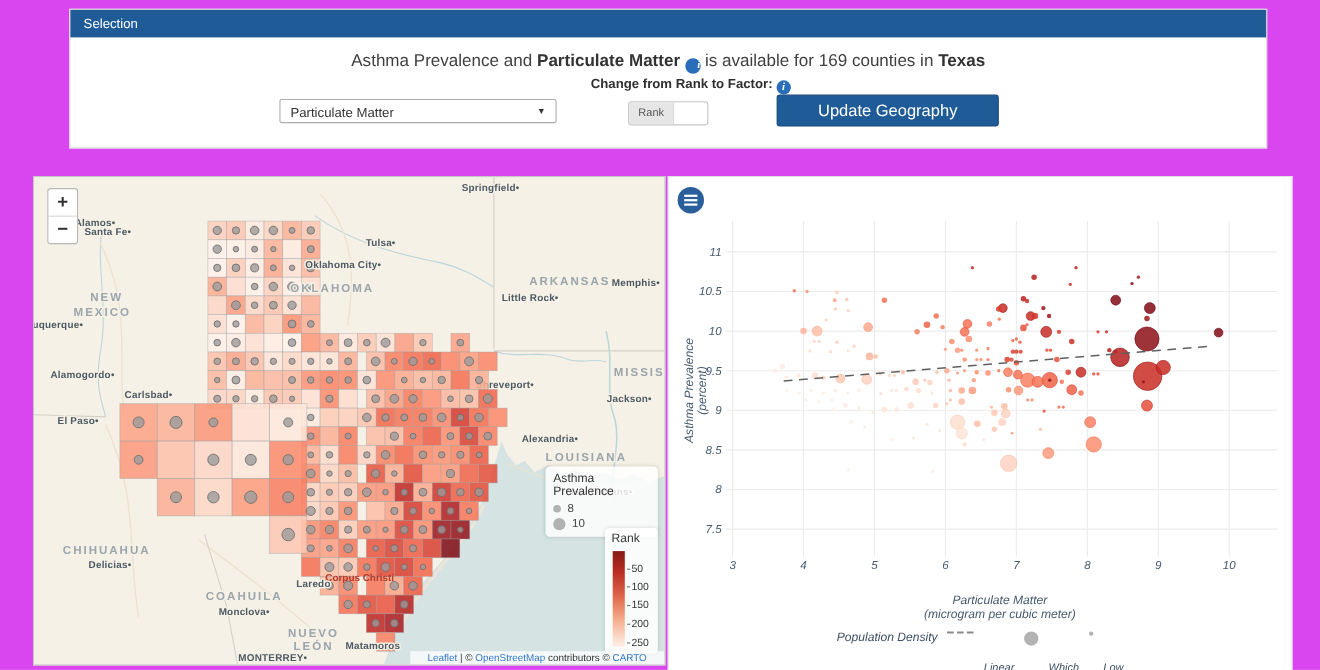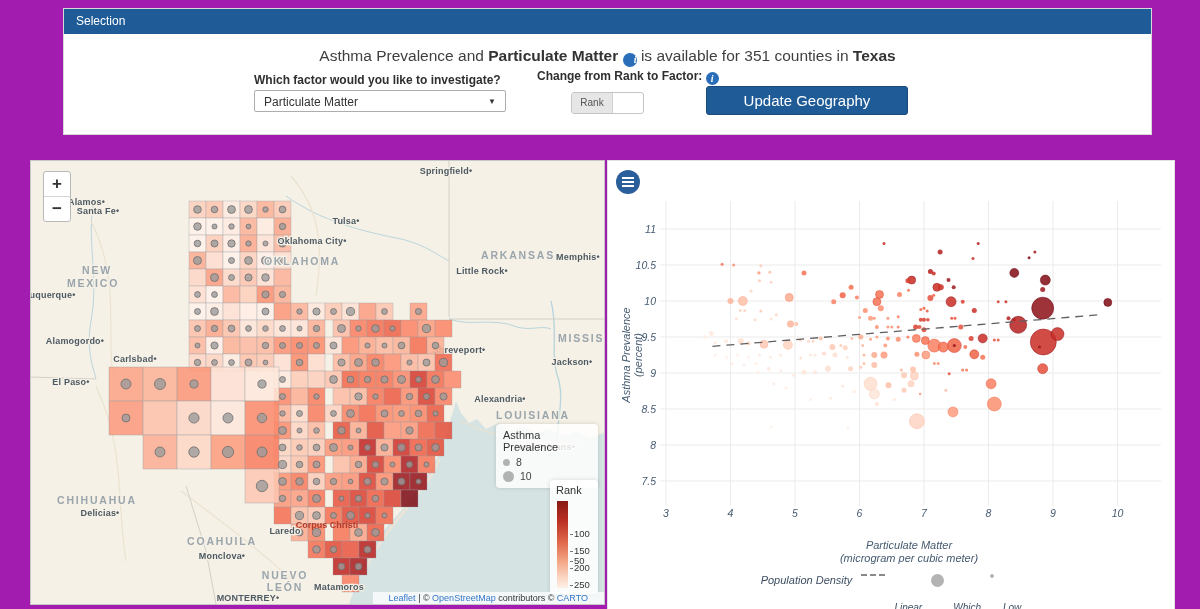--- a/index.html
+++ b/index.html
@@ -1,16 +1,16 @@
 <!DOCTYPE html>
 <html><head>
 <meta charset="utf-8">
 <style>
   html,body{margin:0;padding:0;background:#fff;font-family:"Liberation Sans",sans-serif;}
-  #canvas{position:relative;width:1200px;height:609px;background:#a21caf;overflow:hidden;}
+  #canvas{position:relative;width:1200px;height:609px;background:#d946ef;overflow:hidden;}
 
   
   .sel-panel{position:absolute;left:63px;top:8px;width:1089px;height:127px;border:1px solid #d8d8d8;background:#fff;box-sizing:border-box;}
   .sel-header{height:25px;background:#1e5b97;color:#fff;font-size:12px;line-height:25px;padding-left:12px;}
   .sel-title{position:absolute;left:0;right:0;top:38px;text-align:center;font-size:15.5px;color:#3f3f3f;}
   .sel-title span{white-space:pre;text-align:right;}
   .sel-title b{color:#333;}
   .info-icon{display:inline-block;width:14px;height:14px;border-radius:50%;background:#2a6db8;color:#fff;
     font-size:10px;font-weight:bold;font-style:italic;text-align:center;line-height:14px;vertical-align:-2px;font-family:"Liberation Serif",serif;}
   .q-label{position:absolute;left:190px;top:64px;font-size:12px;font-weight:bold;color:#2f2f2f;}
@@ -64,23 +64,22 @@
 <body>
 
 <div id="canvas">
 
   <div class="sel-panel">
     <div class="sel-header">
       <span>Selection</span>
     </div>
     <div class="sel-title">
       <span>Asthma Prevalence and </span><b><span>Particulate Matter</span></b>
-      <span class="info-icon">i</span><span> is available for 351 counties in </span><b><span>Texas</span></b>
-    </div>
-    <div class="q-label">Which factor would you like to investigate?</div>
+      <span class="info-icon">i</span><span> is available for 169 counties in </span><b><span>Texas</span></b>
+    </div>
     <div class="factor-select">
       <span>Particulate Matter</span>
       <span class="caret">▼</span>
     </div>
     <div class="rank-label">
       <span>Change from Rank to Factor:</span>
       <span class="info-icon">i</span>
     </div>
     <div class="toggle">
       <div class="on">Rank</div>
@@ -531,21 +530,21 @@
         </div>
       <div class="row">
           <span class="dot" style="width:11px;height:11px;"></span>
           <span>10</span>
         </div>
     </div>
     <div class="rank-legend">
       <div class="t">Rank</div>
       <div class="rank-bar"></div>
       <div class="rank-ticks" id="rank-ticks">
-          <div class="rank-tick" style="top: 12.7308px; margin-top: 43px;">50</div>
+          <div class="rank-tick" style="top: 12.7308px;">50</div>
           <div class="rank-tick" style="top: 29.4615px;">100</div>
           <div class="rank-tick" style="top: 46.1923px;">150</div>
           <div class="rank-tick" style="top: 62.9231px;">200</div>
           <div class="rank-tick" style="top: 79.6538px;">250</div>
         </div>
     </div>
     <div class="attribution"><a>Leaflet</a><span style="white-space:pre;"> | © </span><a>OpenStreetMap</a><span style="white-space:pre;"> contributors © </span><a>CARTO</a></div>
   </div>
 
   <div class="chart-panel">

